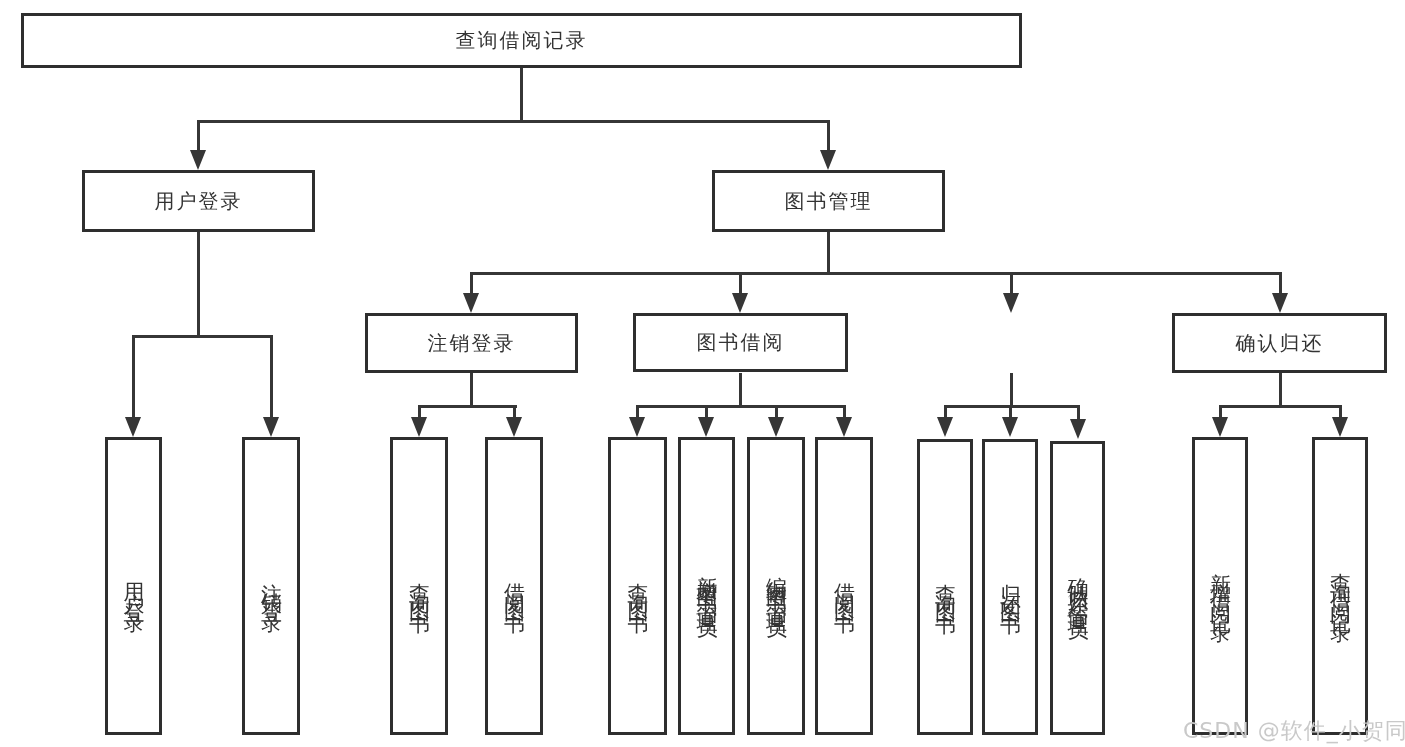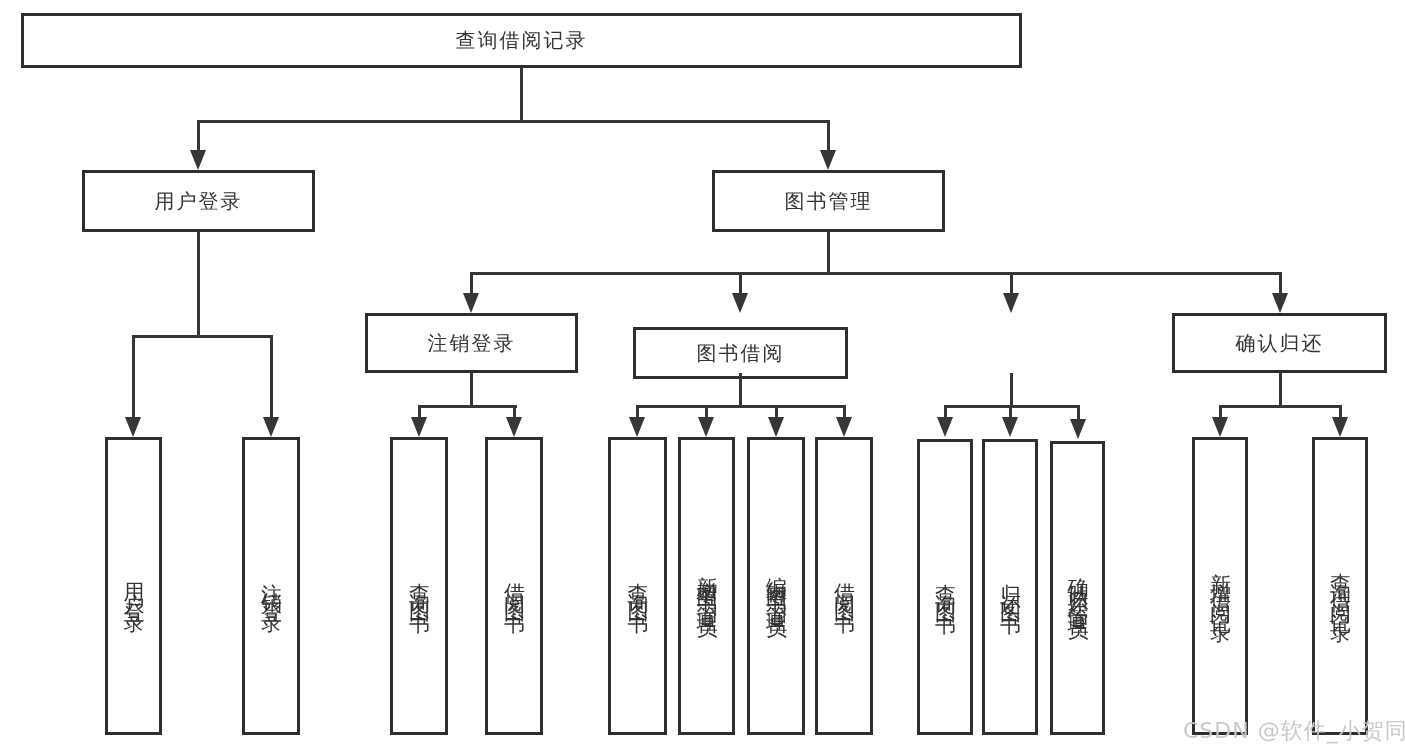--- a/index.html
+++ b/index.html
@@ -37,21 +37,21 @@
   <div class="box" style="left:82px;top:170px;width:233px;height:62px">
     <span class="hlabel">用户登录</span>
   </div>
   <div class="box" style="left:712px;top:170px;width:233px;height:62px">
     <span class="hlabel">图书管理</span>
   </div>
 
   <div class="box" style="left:365px;top:313px;width:213px;height:60px">
     <span class="hlabel">注销登录</span>
   </div>
-  <div class="box" style="left:633px;top:327px;width:215px;height:52px">
+  <div class="box" style="left:633px;top:313px;width:215px;height:59px">
     <span class="hlabel">图书借阅</span>
   </div>
   <div class="box" style="left:1172px;top:313px;width:215px;height:60px">
     <span class="hlabel">确认归还</span>
   </div>
 
   <div class="box" style="left:105px;top:437px;width:57px;height:298px">
     <span class="vtext">用户登录</span>
   </div>
   <div class="box" style="left:242px;top:437px;width:58px;height:298px">

